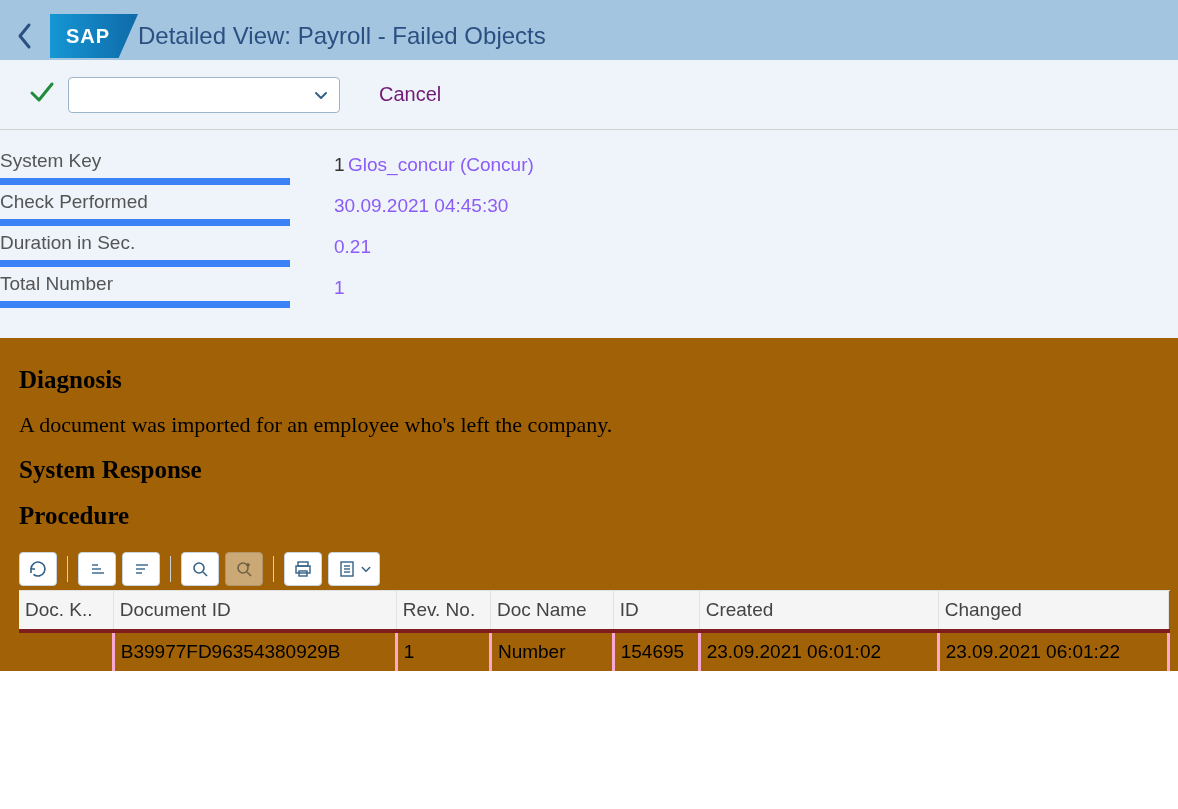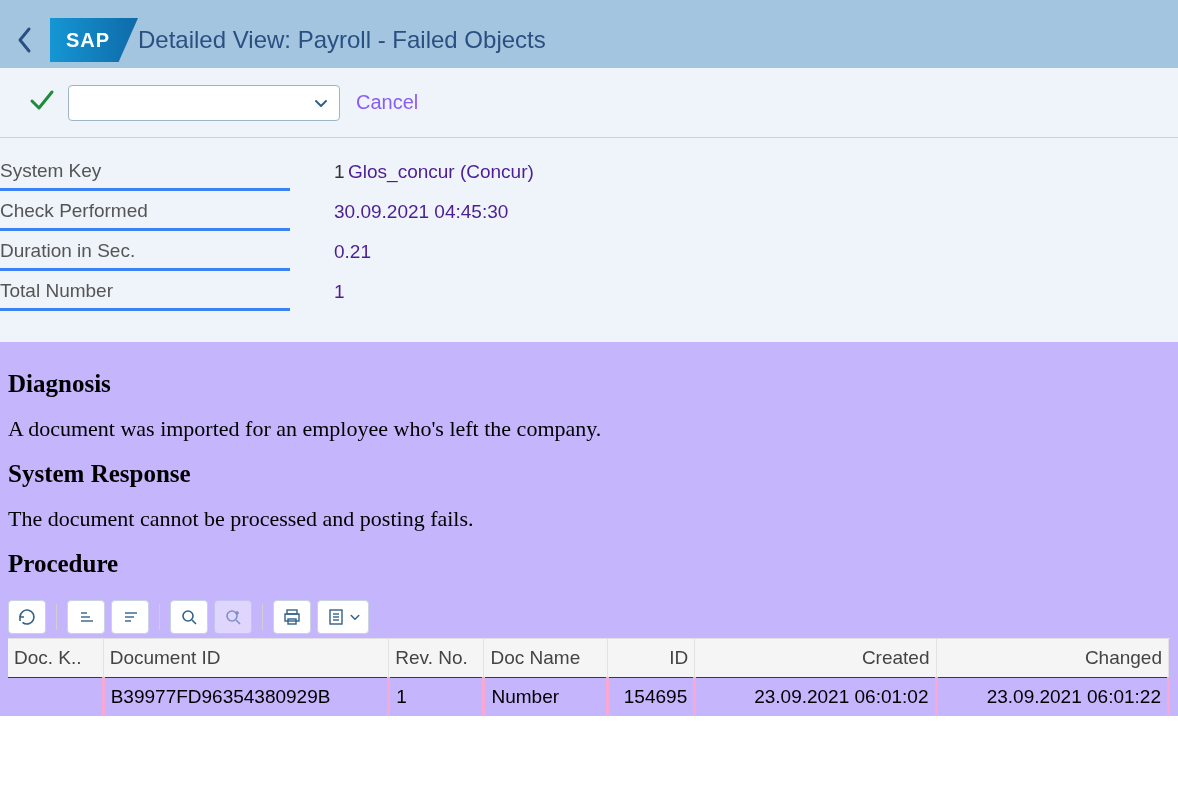--- a/index.html
+++ b/index.html
@@ -5,21 +5,21 @@
   * { box-sizing: border-box; margin: 0; padding: 0; }
   body {
     font-family: "Segoe UI", Arial, sans-serif;
     font-size: 18px;
     color: #333;
     background: #fff;
     width: 1178px;
   }
   .titlebar {
     background: #a4c5df;
-    height: 68px;
+    height: 60px;
     display: flex;
     align-items: center;
     padding: 12px 8px 0 0;
   }
   .back-btn {
     width: 50px; height: 52px;
     display:flex; align-items:center; justify-content:center;
     cursor:pointer;
   }
   .back-btn svg { stroke:#2a5082; }
@@ -53,49 +53,49 @@
     width:272px; height:36px;
     border:1px solid #9eb5c7;
     border-radius:4px;
     background:#fff;
     display:flex; align-items:center; justify-content:flex-end;
     padding-right:10px;
     cursor:pointer;
   }
   .combo svg { stroke:#346187; }
   .cancel-link {
-    color:#8b5cf6;
+    color:#701a75;
     font-size:20px;
-    margin-left:4px;
+    margin-left:27px;
     cursor:pointer;
   }
   .info-block {
     background:#eef4f9;
     padding:14px 0 30px 0;
     font-size:19px;
   }
   .info-row {
     display:flex;
     align-items:center;
     min-height:40px;
   }
   .info-label {
     width:290px;
     color:#555;
-    border-bottom:3px solid #3b82f6;
+    border-bottom:7px solid #3b82f6;
     padding:6px 0 6px 0;
   }
   .info-val {
-    color:#4c1d95;
+    color:#8b5cf6;
     padding-left:44px;
   }
   .sys-key-num { padding-left:44px; width:58px; text-align:left; }
   .long-text {
-    background:#c4b5fd;
-    padding:10px 8px 0 8px;
+    background:#a16207;
+    padding:10px 8px 0 19px;
     font-family: "Times New Roman", serif;
     font-size:22px;
     color:#000;
   }
   .long-text h3 {
     font-size:25px;
     font-weight:700;
     margin:18px 0 18px 0;
   }
   .long-text p { margin-bottom:10px;font-family:Liberation Serif, serif; }
@@ -124,25 +124,25 @@
     width:100%;
   }
   .table th, .table td {
     text-align:left;
     padding:8px 6px;
     white-space:nowrap;
   }
   .table thead th {
     background:#f5f5f5;
     border-right:1px solid #e2e2e2;
-    border-bottom:1px solid #7f1d1d;
+    border-bottom:4px solid #7f1d1d;
     color:#444;
     font-weight:400;
   }
-  .table td.num, .table th.num { text-align:right; }
+  .table td.num, .table th.num { text-align:left; }
   .table tbody td { border-right:3px solid #f9a8d4; }
 </style>
 </head>
 <body>
 
 <div class="titlebar">
   <div class="back-btn">
     <svg width="18" height="28" viewBox="0 0 18 28" fill="none" stroke-width="3" stroke-linecap="round" stroke-linejoin="round">
         <polyline points="13,3 4,14 13,25"></polyline>
       </svg>
@@ -185,21 +185,20 @@
   <div class="info-row">
     <div class="info-label">Total Number</div>
     <div class="info-val">1</div>
   </div>
 </div>
 
 <div class="long-text">
   <h3>Diagnosis</h3>
   <p>A document was imported for an employee who's left the company.</p>
   <h3>System Response</h3>
-  <p>The document cannot be processed and posting fails.</p>
   <h3>Procedure</h3>
 
   <div class="alv-toolbar">
     <div class="tbtn">
       <svg width="20" height="20" viewBox="0 0 20 20" fill="none" stroke="#346187" stroke-width="1.6">
           <path d="M3 10a7 7 0 1 1 2.5 5.4"></path>
           <polyline points="3,14 3,10 7,10"></polyline>
         </svg>
     </div>
     <div class="tsep"></div>

